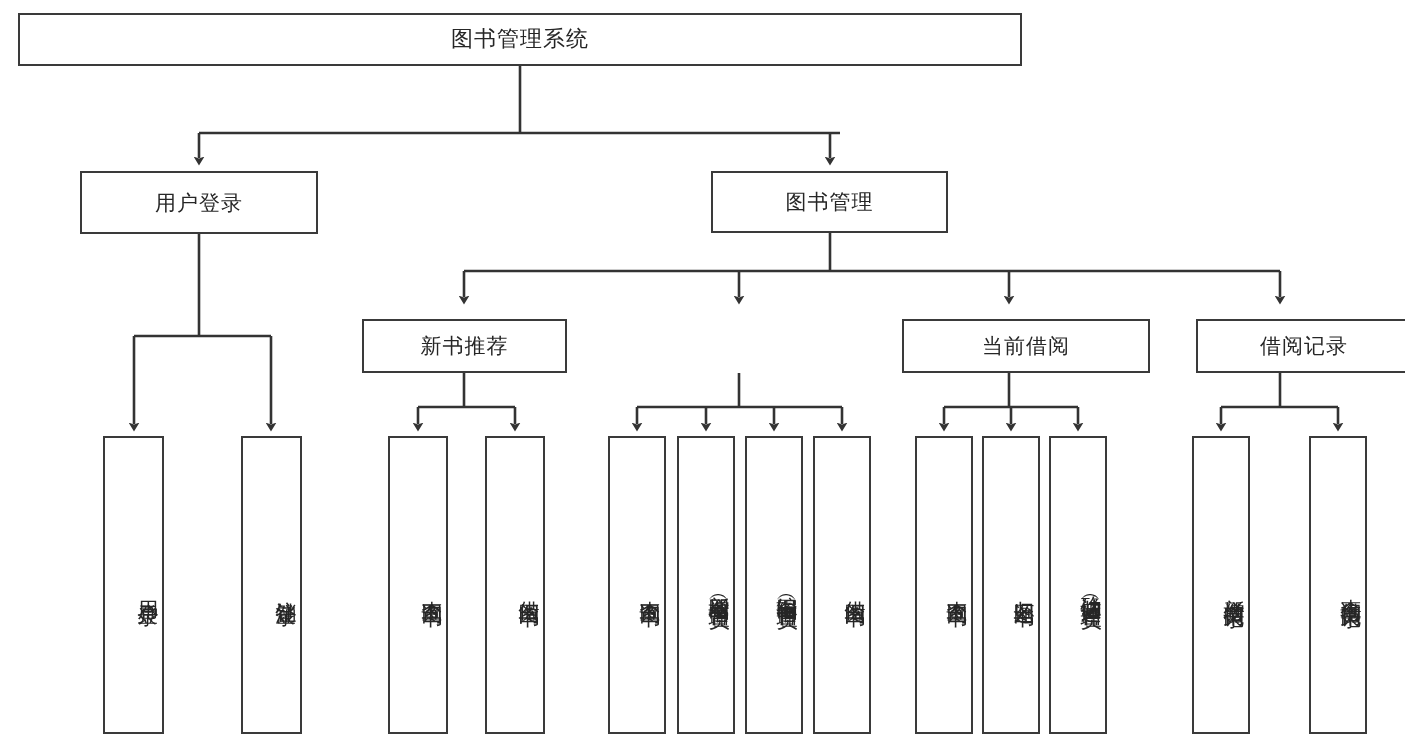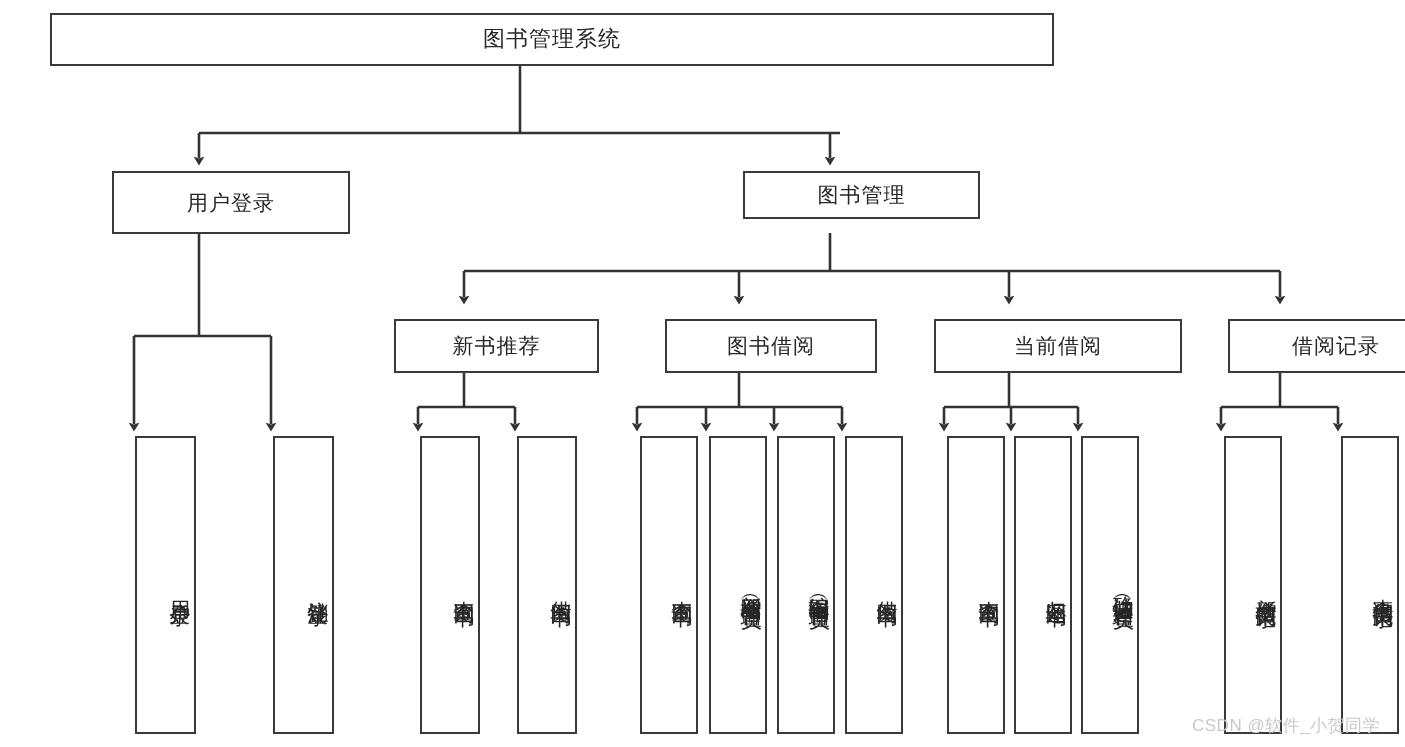--- a/index.html
+++ b/index.html
@@ -25,21 +25,20 @@
   .node {
     position: absolute;
     box-sizing: border-box;
     background: #ffffff;
     border: 2.5px solid #3a3a3a;
     display: flex;
     align-items: center;
     justify-content: center;
     color: #262626;
     text-align: center;
-    margin-left: 32px;
   }
   .node.horiz {
     font-size: 21px;
     letter-spacing: 1px;
     line-height: 1.2;
   }
   .node.vert {
     writing-mode: vertical-rl;
     text-orientation: upright;
     font-size: 21px;
@@ -114,29 +113,26 @@
     </g>
   </svg>
 
   <div class="node horiz root" style="left:18px; top:13px; width:1004px; height:53px;">
     <span>图书管理系统</span>
   </div>
 
   <div class="node horiz" style="left:80px; top:171px; width:238px; height:63px;">
     <span>用户登录</span>
   </div>
-  <div class="node horiz" style="left:711px; top:171px; width:237px; height:48px;">
+  <div class="node horiz" style="left:711px; top:171px; width:237px; height:62px;">
     <span>图书管理</span>
   </div>
 
   <div class="node horiz" style="left:362px; top:319px; width:205px; height:54px;text-align:center;">
     <span>新书推荐</span>
-  </div>
-  <div class="node horiz" style="left:633px; top:319px; width:212px; height:54px;">
-    <span>图书借阅</span>
   </div>
   <div class="node horiz" style="left:902px; top:319px; width:248px; height:54px;">
     <span>当前借阅</span>
   </div>
   <div class="node horiz" style="left:1196px; top:319px; width:216px; height:54px;">
     <span>借阅记录</span>
   </div>
 
   <div class="node vert" style="left:103px; top:436px; width:61px; height:298px;">
     <span>用户登录</span>
@@ -175,15 +171,14 @@
     <span>确认归还（管理员）</span>
   </div>
 
   <div class="node vert" style="left:1192px; top:436px; width:58px; height:298px;">
     <span>新增借阅记录</span>
   </div>
   <div class="node vert" style="left:1309px; top:436px; width:58px; height:298px;">
     <span>查询借阅记录</span>
   </div>
 
-  <div class="watermark" style="left:1192px; top:714px;">CSDN @软件_小贺同学</div>
 
 </div>
 
 </body></html>

